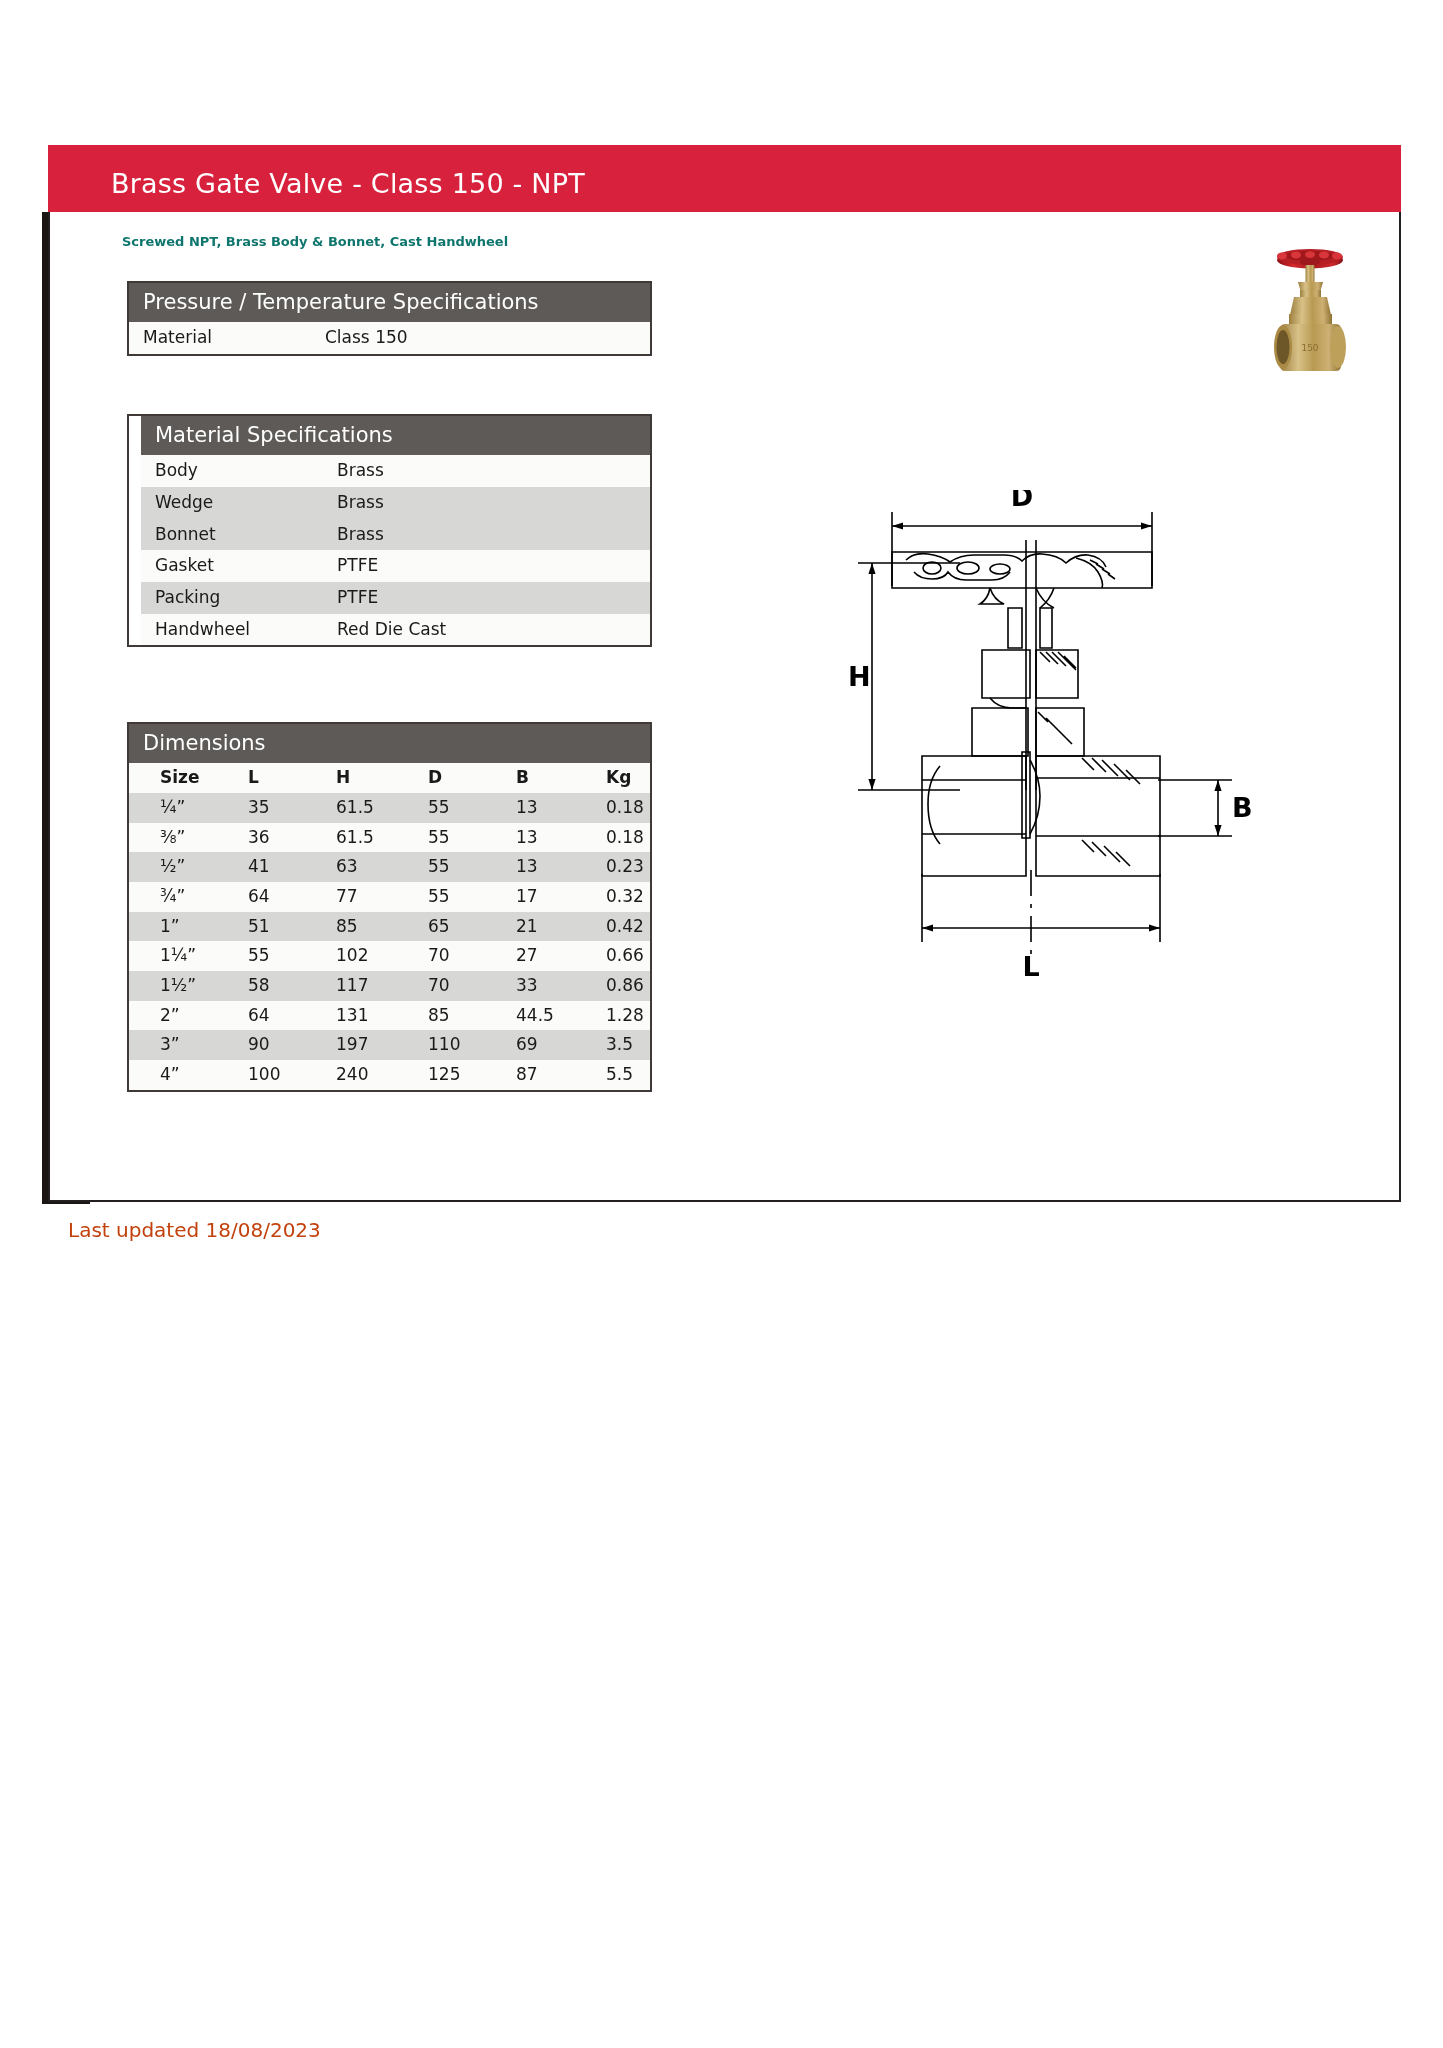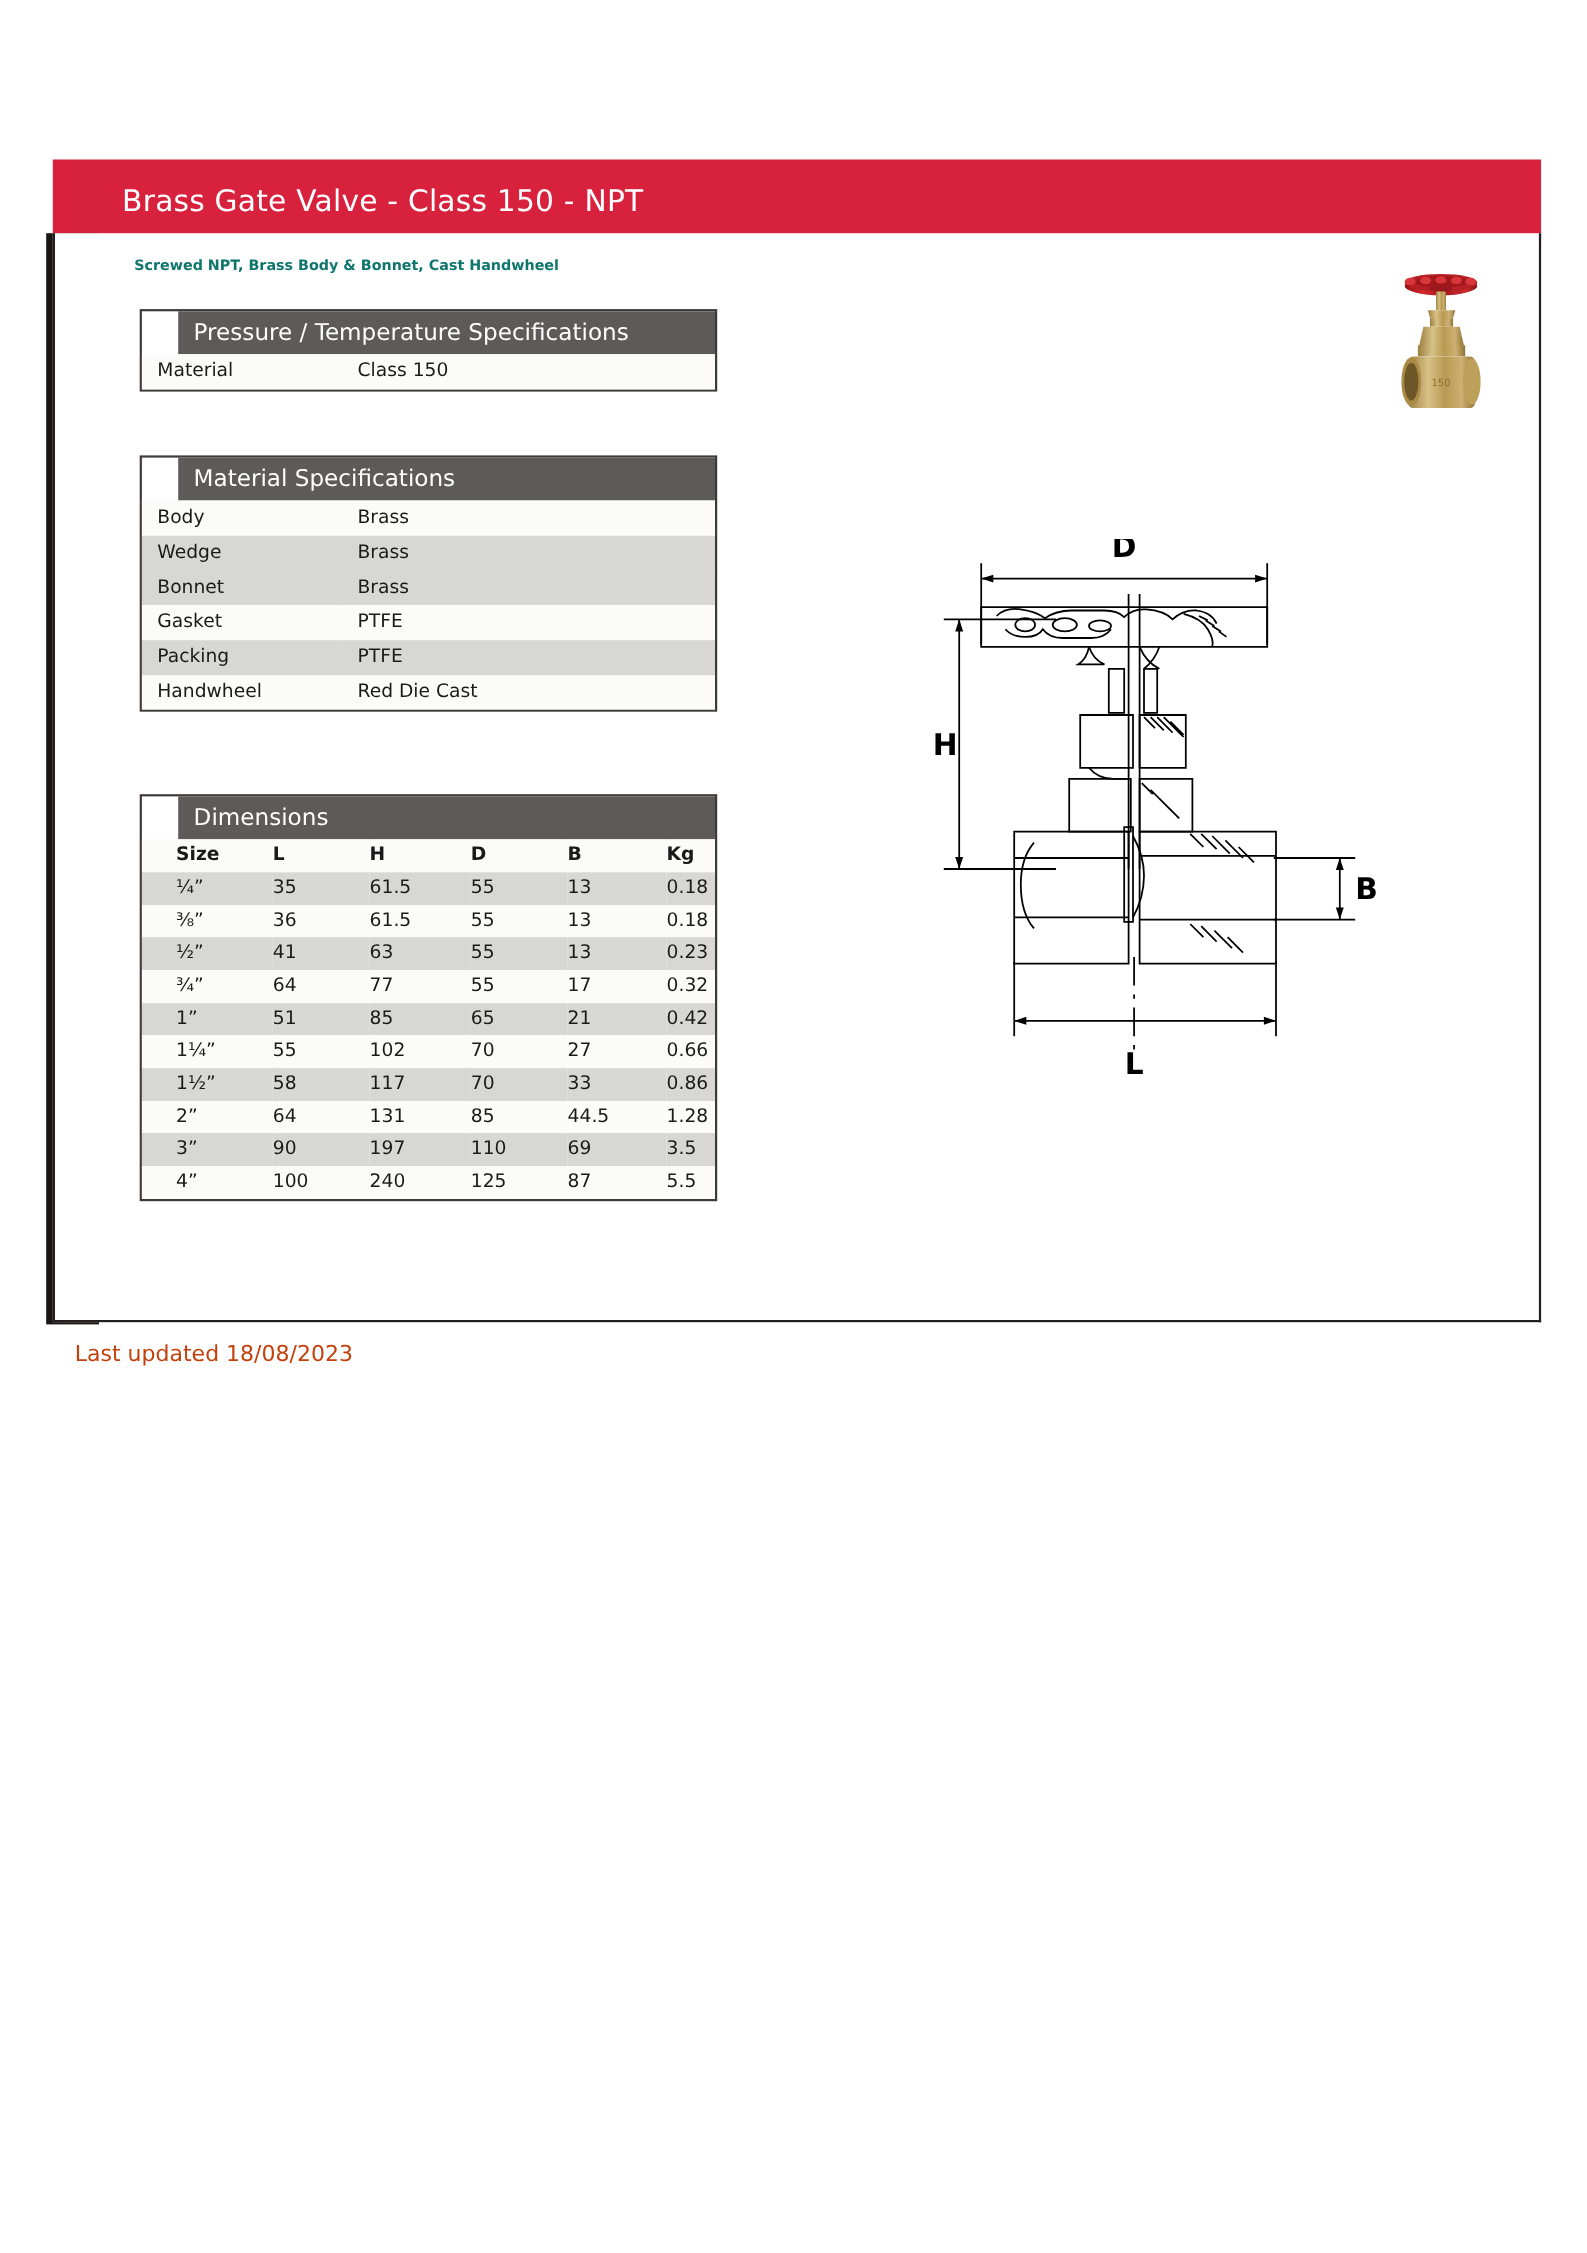--- a/index.html
+++ b/index.html
@@ -94,31 +94,30 @@
   
   .spec-table {
     position: absolute;
     left: 127px;
     width: 525px;
     border: 2px solid #3f3a38;
     box-sizing: border-box;
     background: #ffffff;
   }
   .spec-table.t-pressure { top: 281px; }
-  .spec-table.t-material { top: 414px; }
+  .spec-table.t-material { top: 414px; padding-left: 12px; }
   .spec-table.t-dims     { top: 722px; }
 
   .tbl-head {
     background: #5d5a57;
     color: #ffffff;
     font-size: 21px;
     padding: 7px 0 8px 14px;
     line-height: 1.15;
     font-weight: 400;
-    margin-left: 33px;
   }
   table.rows {
     width: 100%;
     border-collapse: collapse;
     font-size: 17px;
   }
   table.rows td {
     padding: 6px 0 7px 14px;
     line-height: 1.1;
     vertical-align: middle;

